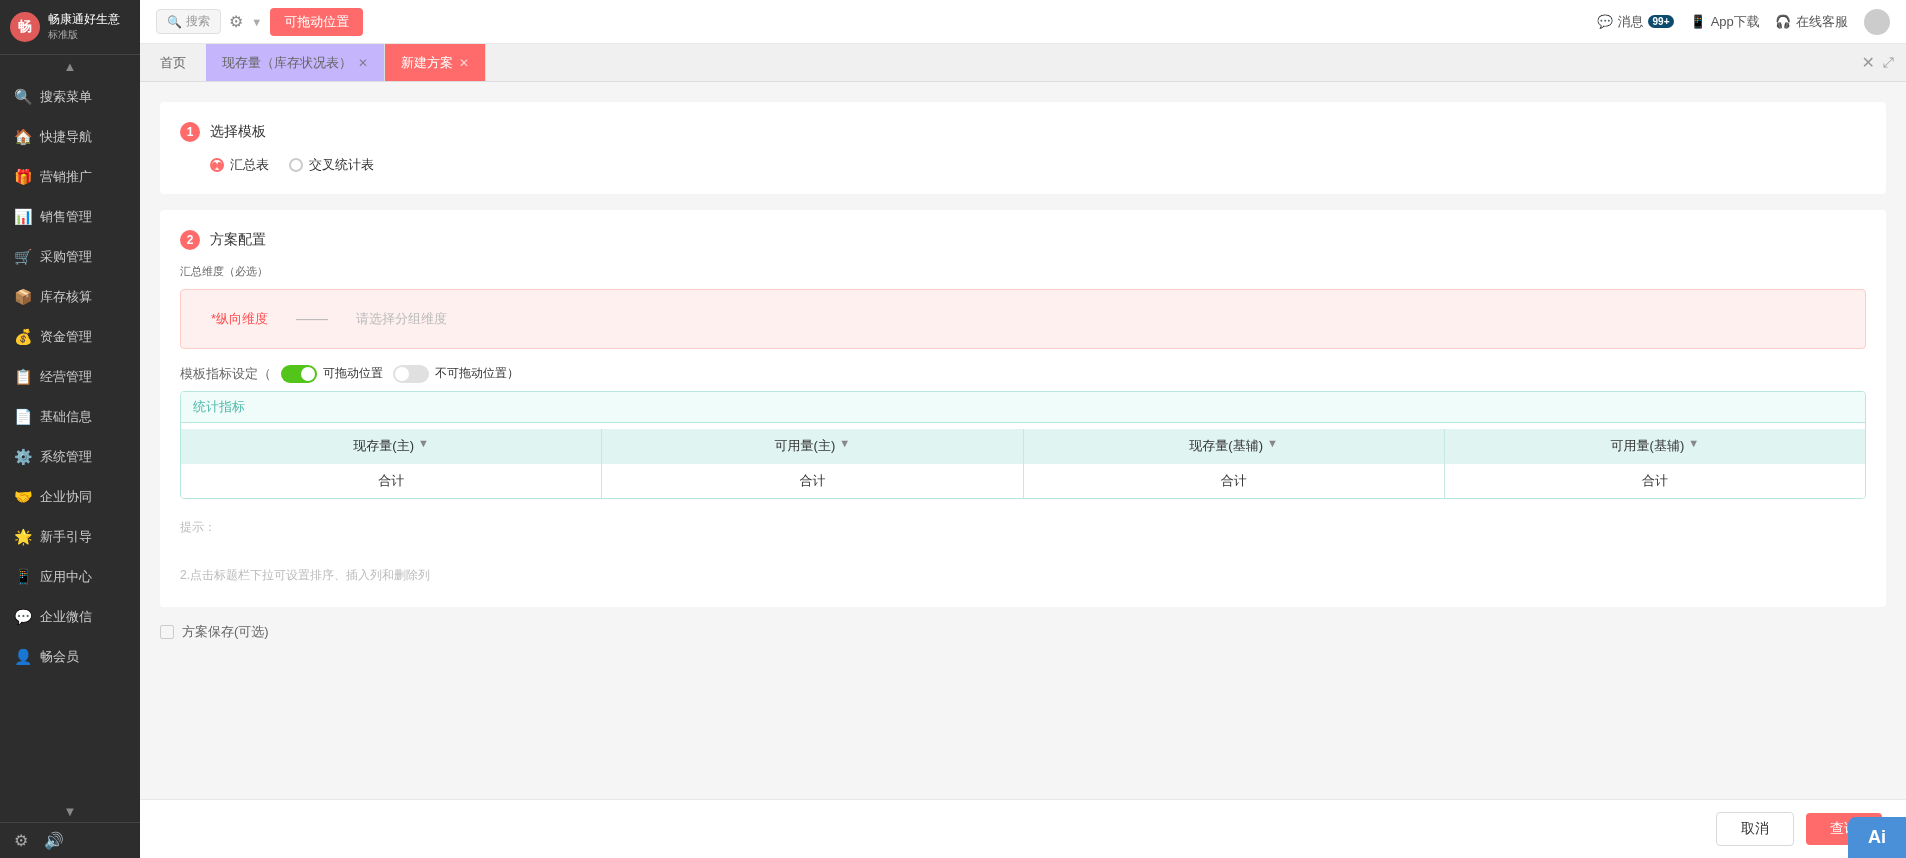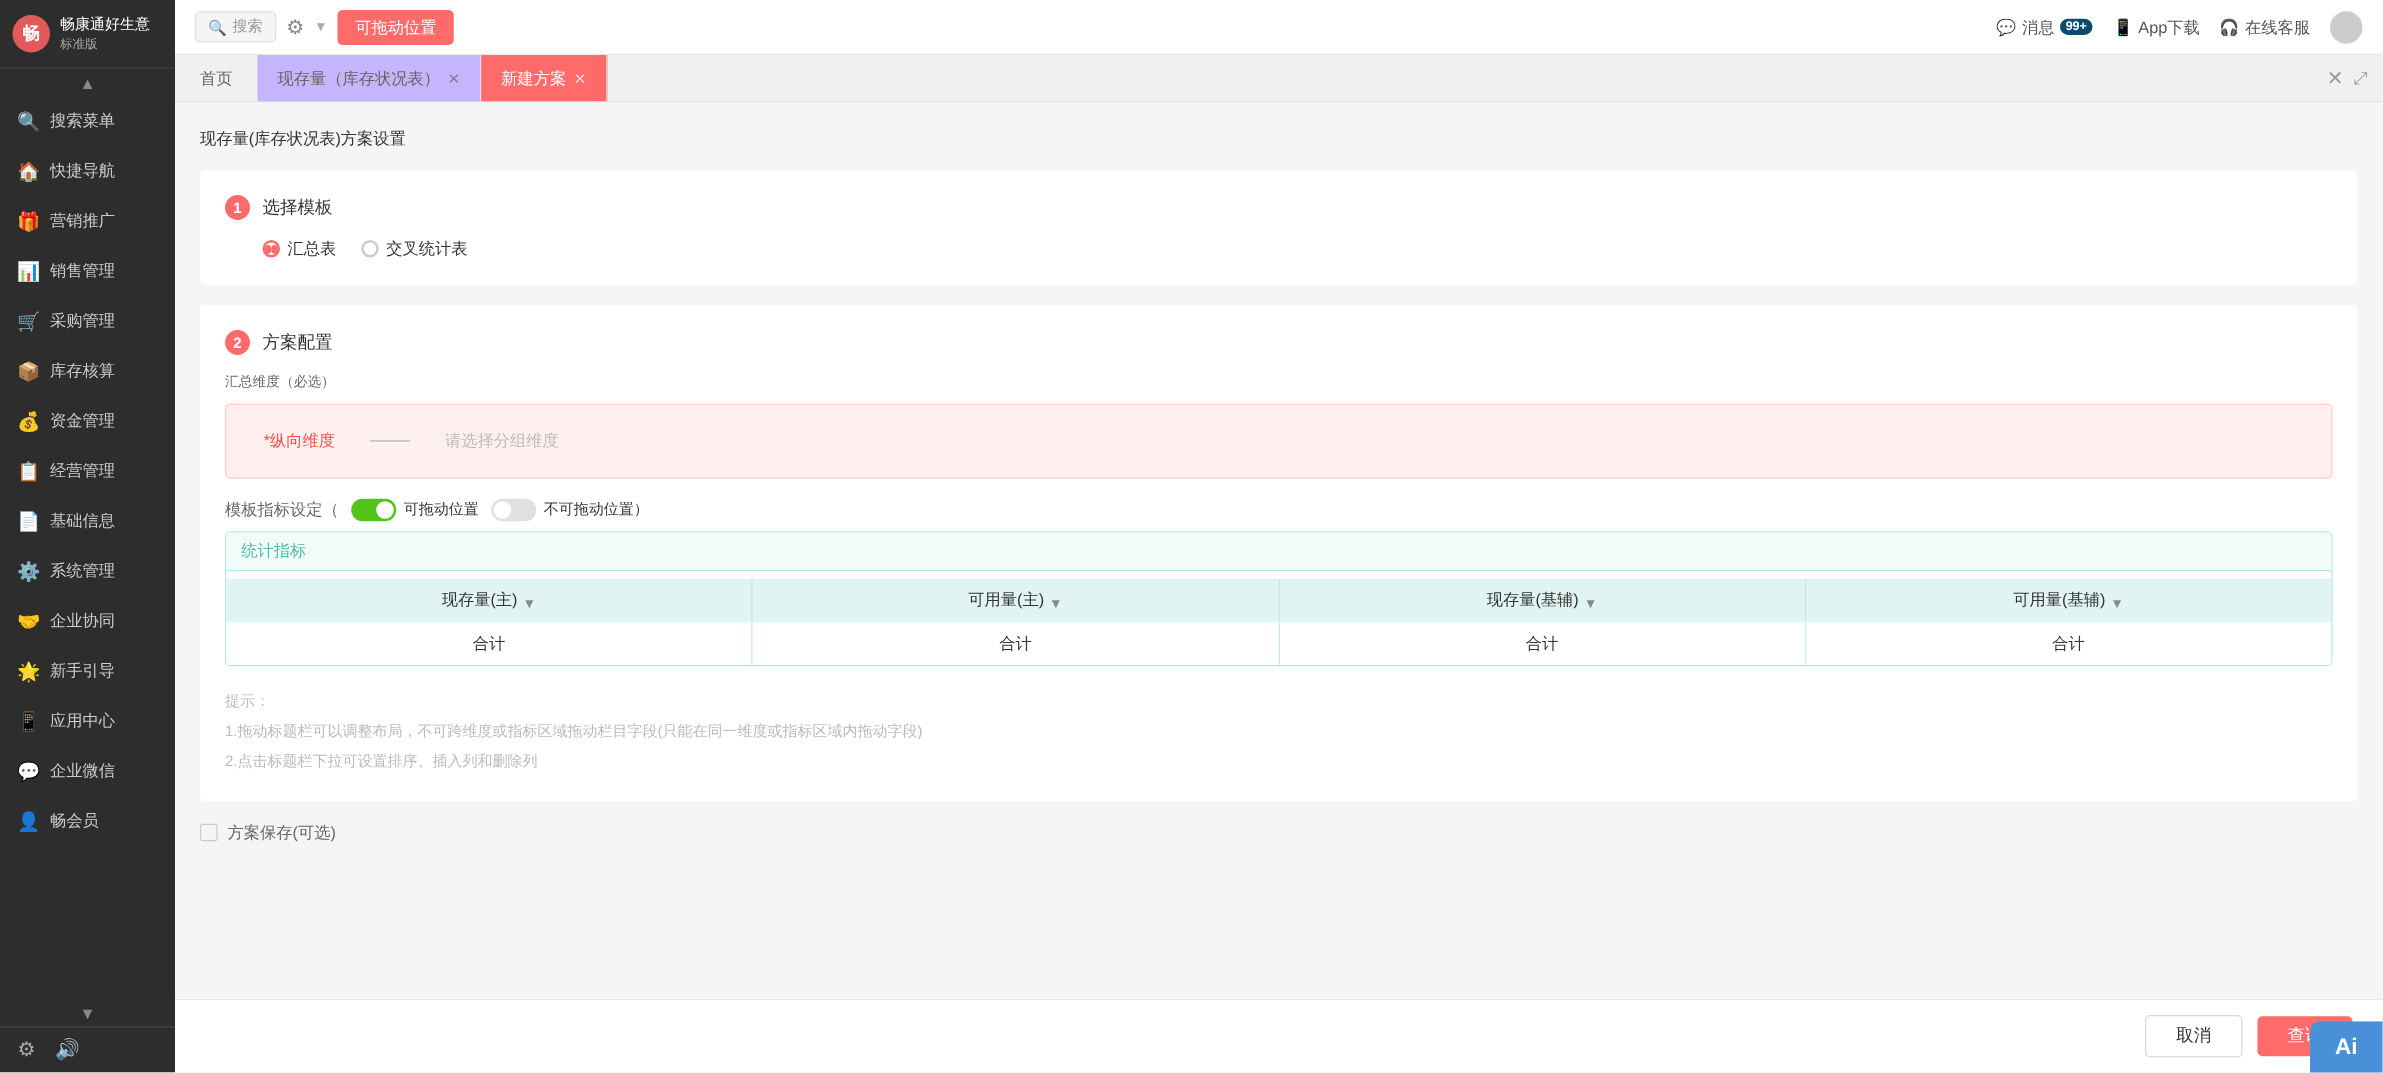--- a/index.html
+++ b/index.html
@@ -147,21 +147,21 @@
     }
     .toggle-box.on .toggle-knob { left: 20px; }
     .toggle-label { font-size: 12px; color: #333; }
 
     .stats-table { border: 1px solid #b7e8e0; border-radius: 4px; overflow: hidden; }
     .stats-table-title { color: #52b8a8; font-size: 13px; margin-bottom: 6px; }
     .stats-header { display: flex; background: #e0f5f2; }
     .stats-cell {
       flex: 1; padding: 8px 12px; text-align: center; font-size: 13px;
       color: #333; border-right: 1px solid #c5e8e3;
-      display: flex; align-items: flex-end; justify-content: center; gap: 4px;
+      display: flex; align-items: flex-start; justify-content: center; gap: 4px;
     }
     .stats-cell:last-child { border-right: none; }
     .stats-body { display: flex; background: #fff; }
     .stats-body .stats-cell { border-top: 1px solid #e0f5f2; }
     .stats-dropdown { color: #888; font-size: 11px; cursor: pointer; }
 
     
     .tips { color: #bbb; font-size: 12px; margin-top: 16px; line-height: 2; }
     .tips-title { color: #bbb; }
 
@@ -316,21 +316,20 @@
       <span>新建方案</span>
       <span class="tab-close">✕</span>
     </div>
     <div class="tabbar-right">
       <span style="font-size:16px;">✕</span>
       <span style="font-size:14px;">⤢</span>
     </div>
   </div>
 
   <div class="content">
-    <div class="page-title">现存量(库存状况表)方案设置</div>
 
     <div class="section-card">
       <div class="step-header">
         <div class="step-num">1</div>
         <span class="step-title">选择模板</span>
       </div>
       <div class="radio-group">
         <label class="radio-label">
           <div class="radio-circle checked">
             <div style="width:7px;height:7px;border-radius:50%;background:#ff6b6b;"></div>
@@ -408,21 +407,21 @@
               </div>
               <div class="stats-cell">
                 <span>合计</span>
               </div>
             </div>
           </div>
         </div>
 
         <div class="tips">
           <span class="tips-title">提示：</span><br>
-          <span>1.拖动标题栏可以调整布局，不可跨维度或指标区域拖动栏目字段(只能在同一维度或指标区域内拖动字段)</span><br>
+          <br>
           <span>2.点击标题栏下拉可设置排序、插入列和删除列</span>
         </div>
       </div>
     </div>
 
     <div class="save-option">
       <div class="checkbox-box"></div>
       <span>方案保存(可选)</span>
     </div>
   </div>

